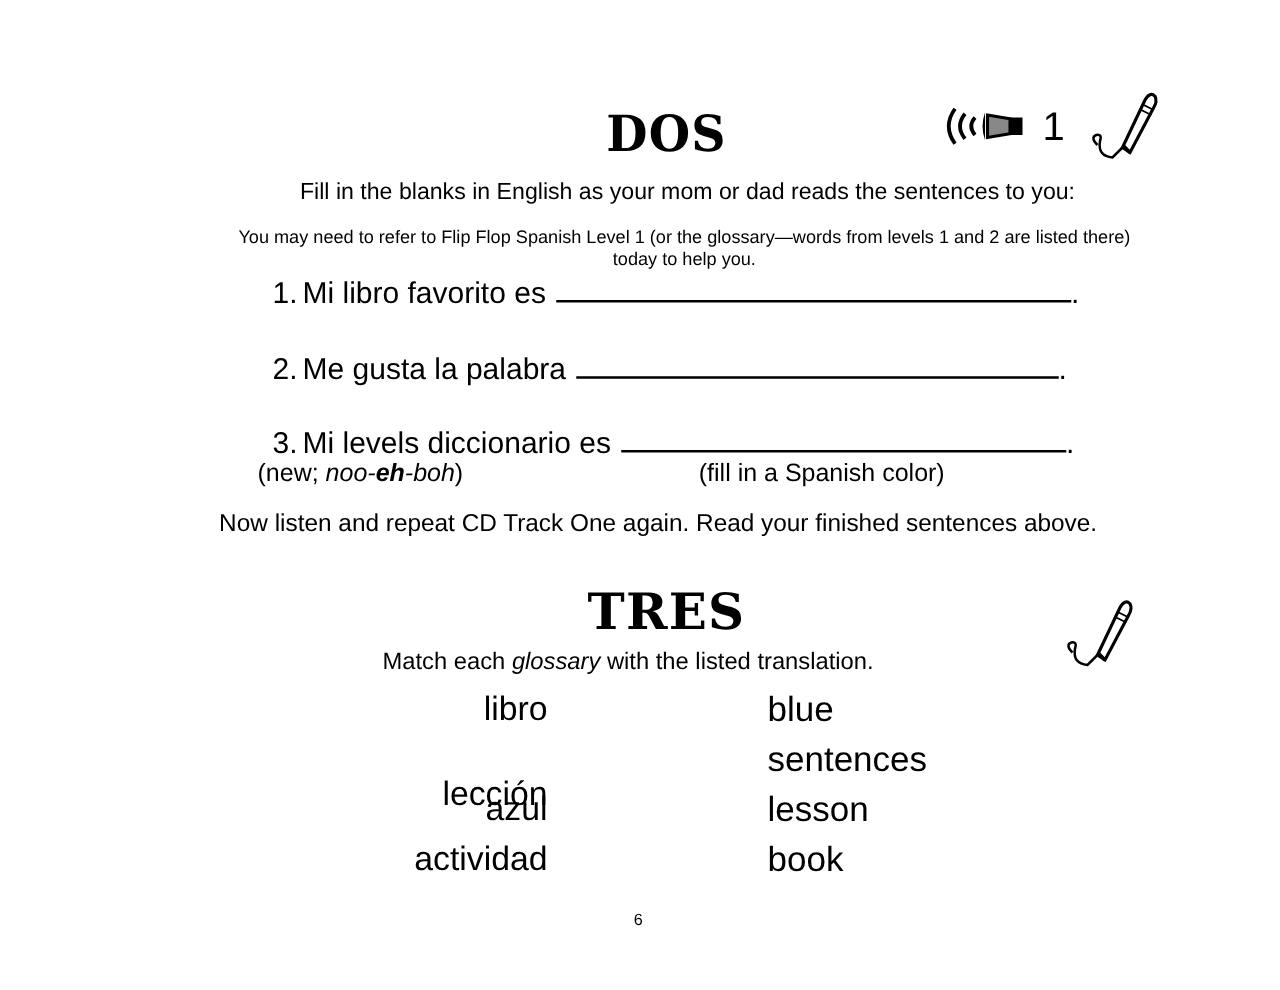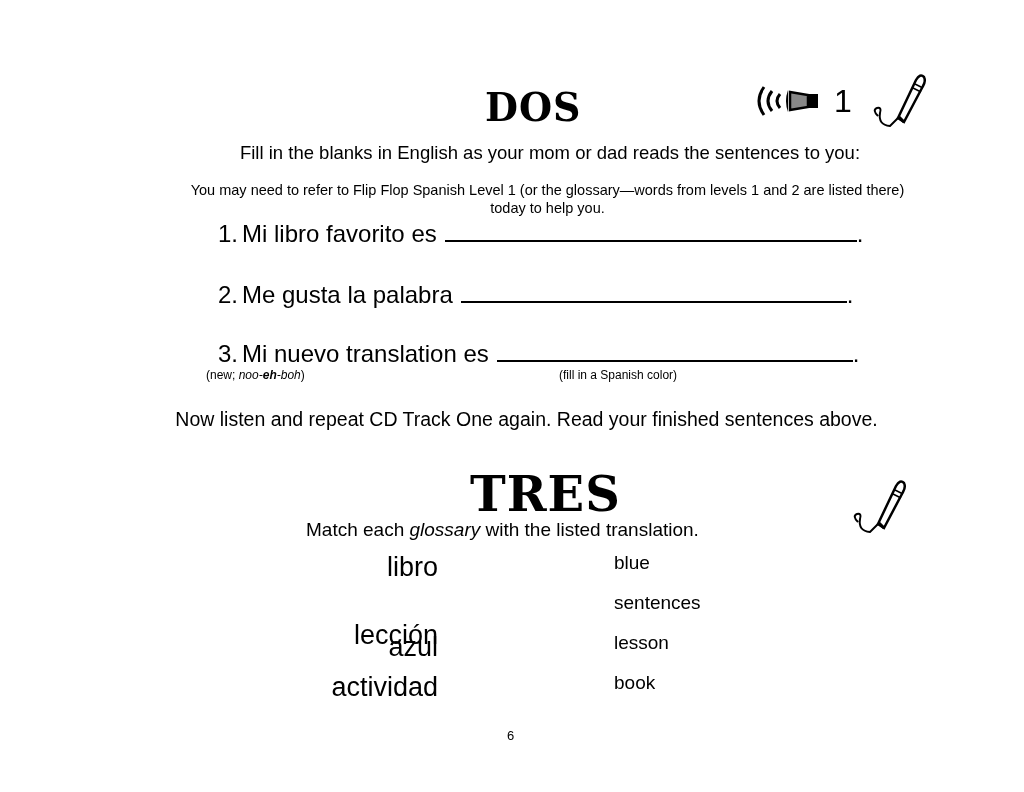--- a/index.html
+++ b/index.html
@@ -1,33 +1,33 @@
 <!DOCTYPE html>
 <html><head>
 <meta charset="utf-8">
 <style>
   html, body { margin:0; padding:0; background:#ffffff; }
   body { width:1024px; height:792px; position:relative; overflow:hidden;
          font-family:"Liberation Sans", sans-serif; color:#000; }
   .abs { position:absolute; }
   .title-deco { font-family:"DejaVu Serif", serif; font-weight:bold; letter-spacing:1px; }
   .dos-title { left:485px; top:84px; font-size:38px; transform:scaleY(1.05); }
-  .tres-title { left:470px; top:466px; font-size:48px; }
+  .tres-title { left:470px; top:466px; font-size:40px; }
   .audio { left:752px; top:84px; display:flex; align-items:center; gap:4px; }
   .audio-num { font-size:32px; line-height:1; margin-left:6px; }
   .instr-main { left:0; width:1100px; top:142px; text-align:center; font-size:18.5px; }
   .instr-sub { left:180px; width:735px; top:181px; text-align:center; font-size:14.5px; line-height:18px; }
   .sentence { left:186px; font-size:24px; white-space:nowrap;margin-left:32px; }
   .sentence .num { display:inline-block; width:24px; }
   .blank { display:inline-block; border-bottom:2px solid #000; height:20px; vertical-align:baseline; margin-left:8px; }
-  .note { font-size:12px;text-align:right; }
+  .note { font-size:20px;text-align:right; }
   .listen { left:0; width:1053px; top:408px; text-align:center; font-size:19.5px; }
   .match-intro { left:306px; top:519px; font-size:19px; }
   .word-left { right:586px; text-align:right; font-size:27px; }
-  .word-right { left:614px; font-size:19px; }
+  .word-right { left:614px; font-size:28px; }
   .page-num { left:507px; top:728px; font-size:13px; }
 </style>
 </head>
 <body>
 
 <div class="abs title-deco dos-title">DOS</div>
 
 <div class="abs audio">
   <svg width="72" height="34" viewBox="0 0 72 34">
     <path d="M12 3 Q2 17 12 31" stroke="#000" stroke-width="3" fill="none"></path>
@@ -50,21 +50,21 @@
 <div class="abs instr-main">Fill in the blanks in English as your mom or dad reads the sentences to you:</div>
 <div class="abs instr-sub">You may need to refer to Flip Flop Spanish Level 1 (or the glossary—words from levels 1 and 2 are listed there) today to help you.</div>
 
 <div class="abs sentence" style="top:220px">
   <span class="num">1.</span><span>Mi libro favorito es</span><span class="blank" style="width:412px"></span><span>.</span>
 </div>
 <div class="abs sentence" style="top:281px">
   <span class="num">2.</span><span>Me gusta la palabra</span><span class="blank" style="width:386px"></span><span>.</span>
 </div>
 <div class="abs sentence" style="top:340px">
-  <span class="num">3.</span><span>Mi nuevo translation es</span><span class="blank" style="width:356px"></span><span>.</span>
+  <span class="num">3.</span><span>Mi levels diccionario es</span><span class="blank" style="width:356px"></span><span>.</span>
 </div>
 
 <div class="abs note" style="left:206px;top:368px">
   <span>(new; </span><i>noo-</i><i><b>eh</b></i><i>-boh</i><span>)</span>
 </div>
 <div class="abs note" style="left:559px;top:368px">(fill in a Spanish color)</div>
 
 <div class="abs listen">Now listen and repeat CD Track One again. Read your finished sentences above.</div>
 
 <div class="abs title-deco tres-title">TRES</div>

